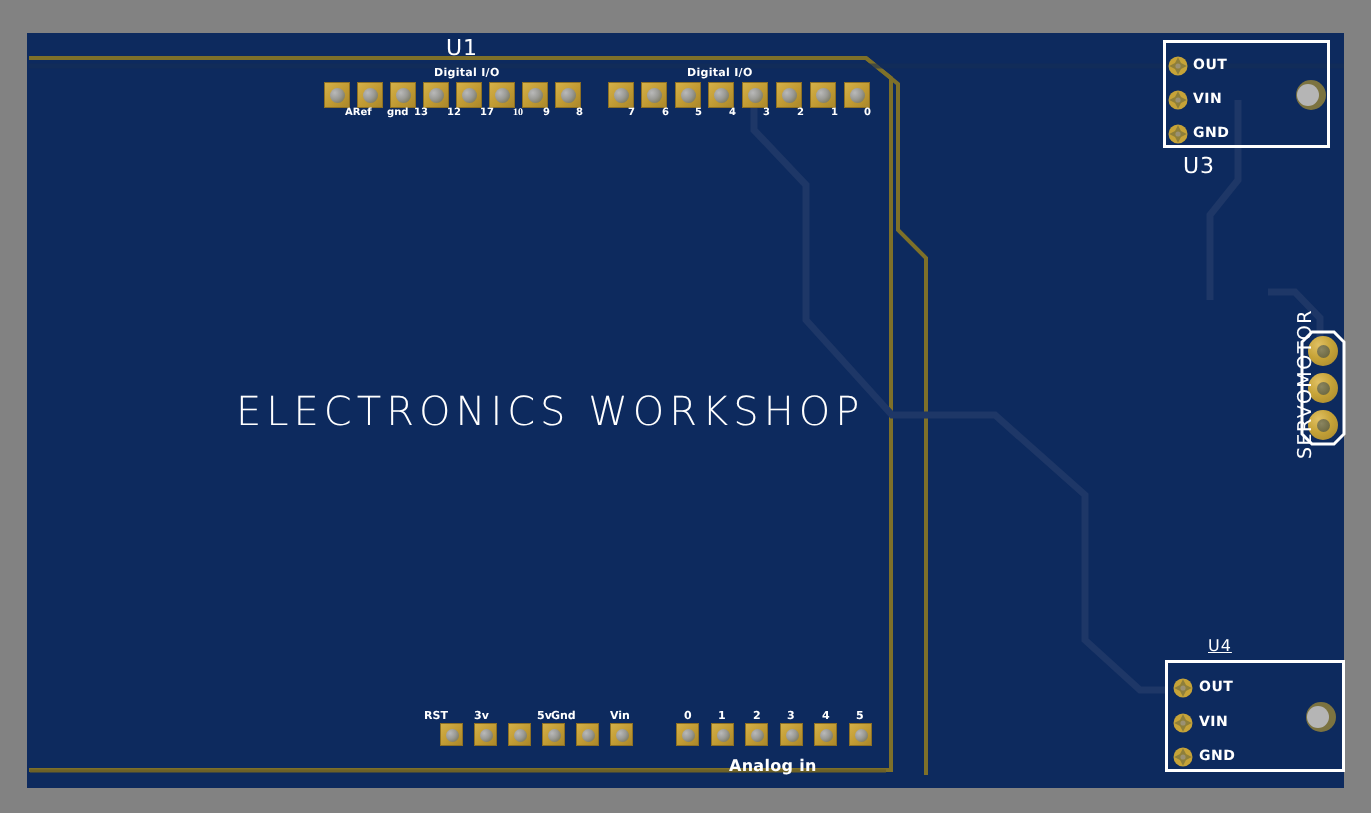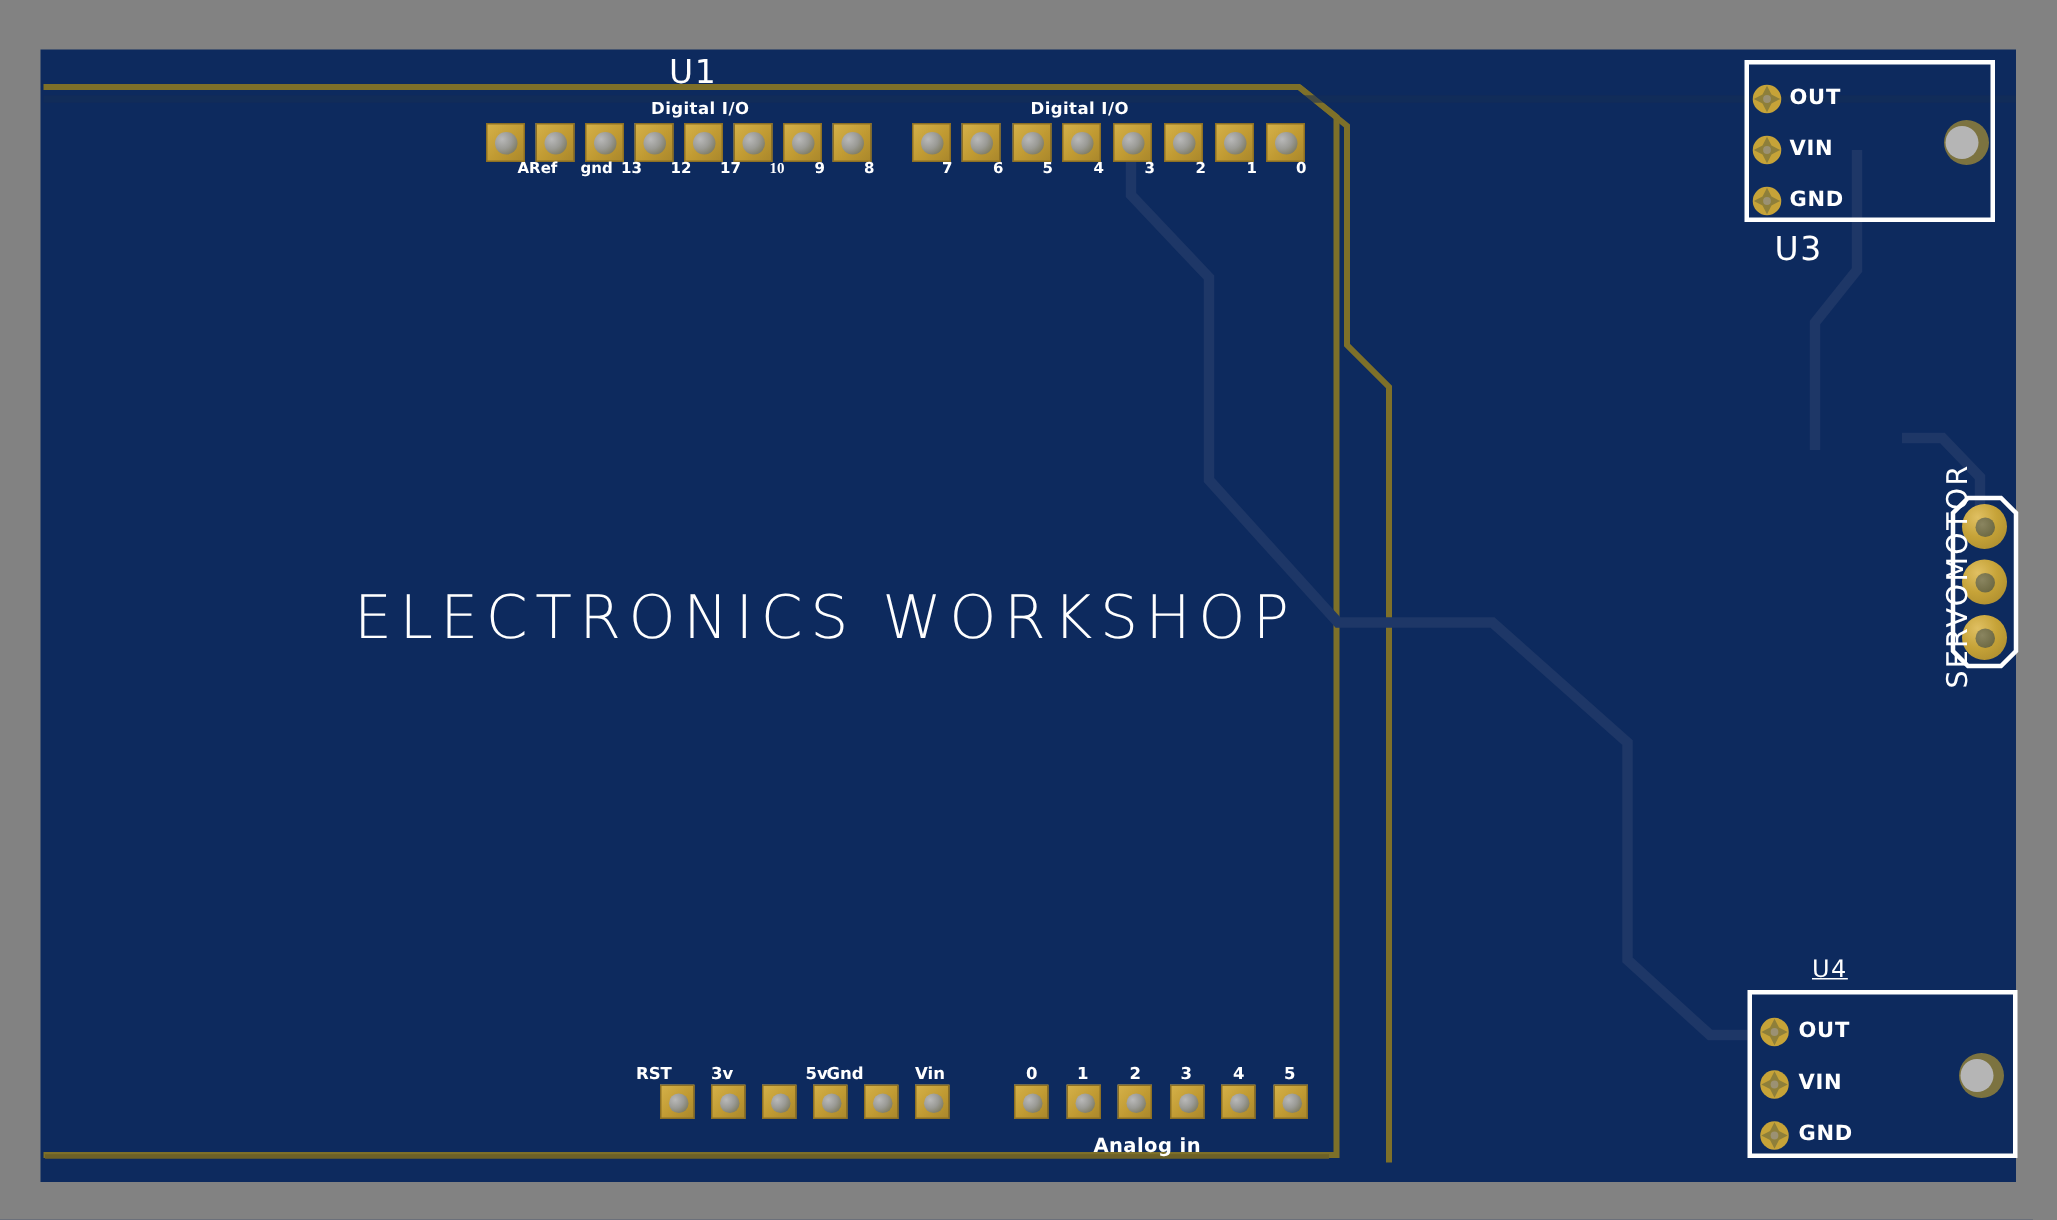--- a/index.html
+++ b/index.html
@@ -297,21 +297,21 @@
         <div class="drill"></div>
       </div>
 
     <div class="silk" style="left:684px; top:710px; font-size:11px;">0</div>
     <div class="silk" style="left:718px; top:710px; font-size:11px;">1</div>
     <div class="silk" style="left:753px; top:710px; font-size:11px;">2</div>
     <div class="silk" style="left:787px; top:710px; font-size:11px;">3</div>
     <div class="silk" style="left:822px; top:710px; font-size:11px;">4</div>
     <div class="silk" style="left:856px; top:710px; font-size:11px;">5</div>
 
-    <div class="silk" style="left:729px; top:758px; font-size:13px; letter-spacing:0.3px;">Analog in</div>
+    <div class="silk" style="left:729px; top:758px; font-size:16px; letter-spacing:0.3px;">Analog in</div>
   </div>
 
   <div>
     <div class="silk-box" style="left:1163px; top:40px; width:167px; height:108px;"></div>
 
     <div class="pad-cross" style="left:1168px; top:56px;">
       <svg width="20" height="20" viewBox="0 0 20 20">
         <circle cx="10" cy="10" r="9.5" fill="#c6a338"></circle>
         <path d="M10 1.2 L13 7 L18.8 10 L13 13 L10 18.8 L7 13 L1.2 10 L7 7 Z" fill="#8e7f3a"></path>
         <circle cx="10" cy="10" r="2.6" fill="#9b9173"></circle>

